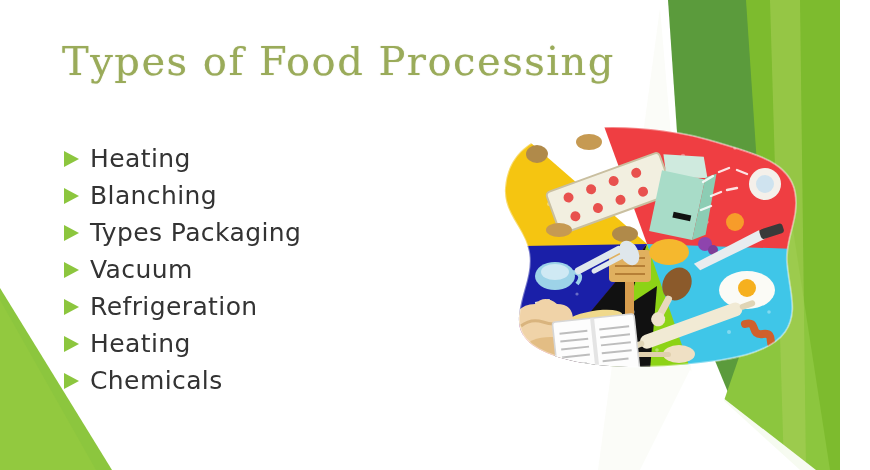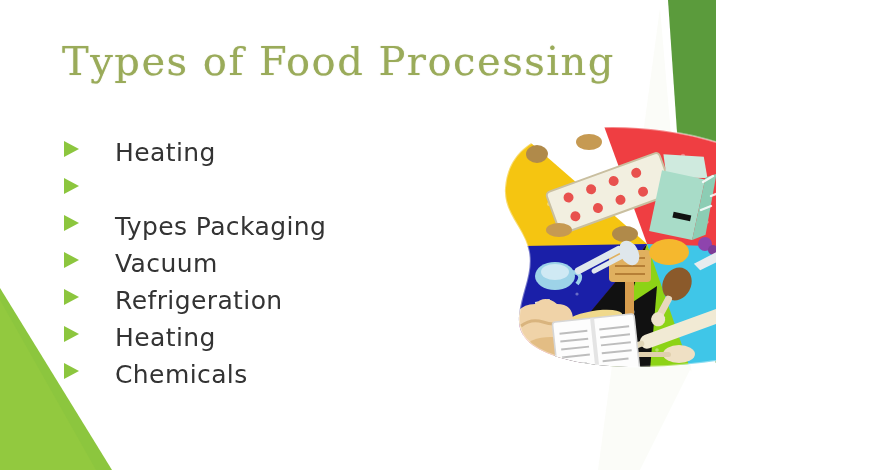--- a/index.html
+++ b/index.html
@@ -7,21 +7,21 @@
     margin: 0;
     padding: 0;
     background: #ffffff;
   }
   body {
     font-family: "Liberation Sans", sans-serif;
   }
 
   #slide {
     position: relative;
-    width: 716px;
+    width: 840px;
     height: 470px;
     overflow: hidden;
     background: #ffffff;
   }
   #deco-layer {
     position: absolute;
     inset: 0;
     width: 870px;
     height: 470px;
   }
@@ -44,22 +44,22 @@
   #bullet-list {
     position: absolute;
     left: 62px;
     top: 140px;
     margin: 0;
     padding: 0;
     list-style: none;
   }
   .bullet-item {
     display: flex;
+    align-items: center;
     height: 37px;
-    gap: 25px;
   }
   .bullet-marker {
     width: 22px;
     height: 17px;
     flex: 0 0 22px;
     margin-right: 6px;
     position: relative;
   }
   .bullet-marker::before {
     content: "";
@@ -118,20 +118,21 @@
 
   <div id="title">Types of Food Processing</div>
 
   <ul id="bullet-list">
     <li class="bullet-item">
       <span class="bullet-marker"></span>
       <span class="bullet-label">Heating</span>
     </li>
     <li class="bullet-item">
       <span class="bullet-marker"></span>
+      <span class="bullet-label">Blanching</span>
     </li>
     <li class="bullet-item">
       <span class="bullet-marker"></span>
       <span class="bullet-label">Types Packaging</span>
     </li>
     <li class="bullet-item">
       <span class="bullet-marker"></span>
       <span class="bullet-label">Vacuum</span>
     </li>
     <li class="bullet-item">

